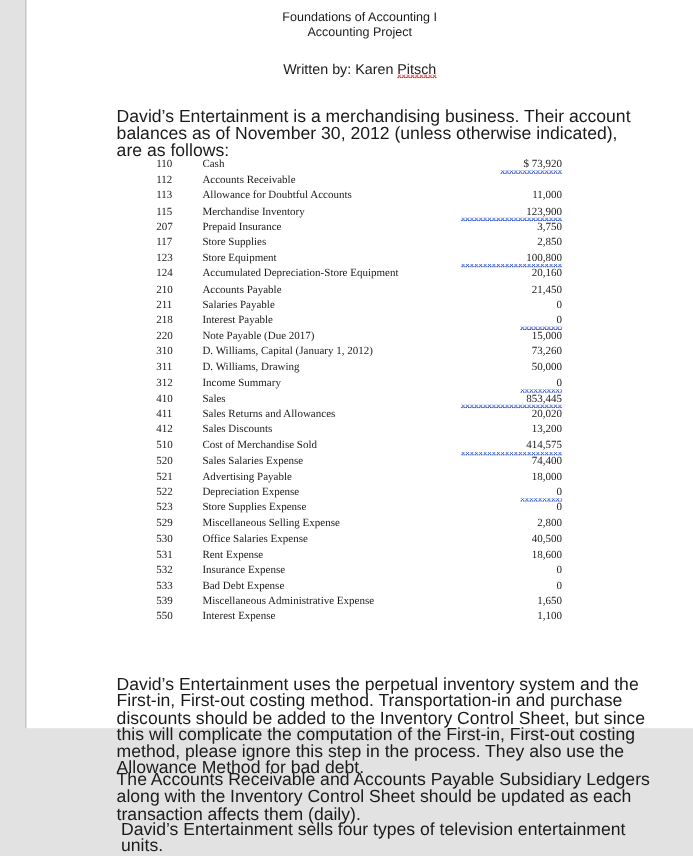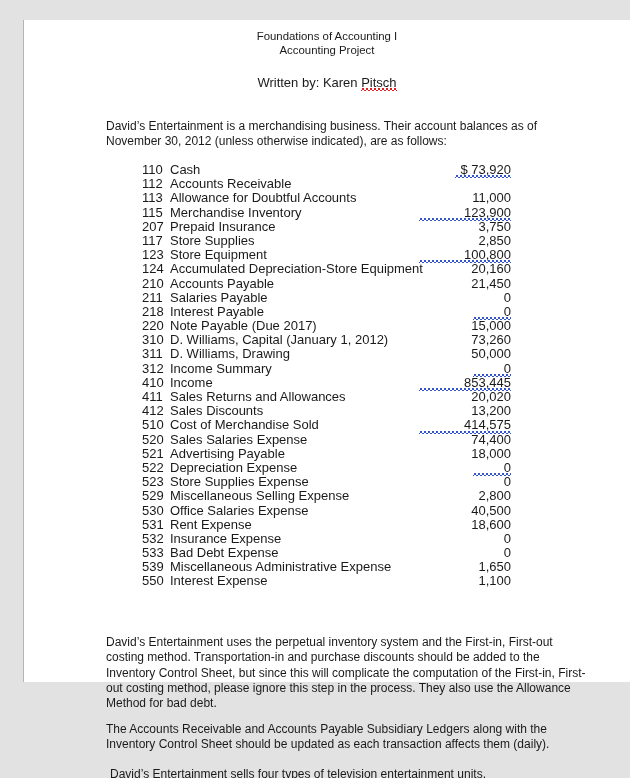--- a/index.html
+++ b/index.html
@@ -22,21 +22,20 @@
   }
   #page {
     position: absolute;
     left: 23px;
     top: 0;
     width: 607px;
     height: 662px;
     background: #ffffff;
     border-left: 1px solid #b4b4b4;
     box-sizing: border-box;
-    margin-top: 20px;
   }
   #gutter {
     position: absolute;
     left: 0;
     top: 0;
     width: 23px;
     height: 778px;
     background: #e2e2e2;
   }
 
@@ -80,52 +79,53 @@
     background-size: 4px 3px;
     background-image:
       linear-gradient(45deg, transparent 45%, #e02020 45%, #e02020 60%, transparent 60%),
       linear-gradient(-45deg, transparent 45%, #e02020 45%, #e02020 60%, transparent 60%);
     padding-bottom: 1px;
   }
 
   
   .para {
     position: absolute;
-    font-size: 12px;
+    font-size: 16px;
     line-height: 15.3px;
   }
   #intro-para {
     left: 82px;
     top: 99px;
     width: 480px;
   }
 
   
   #account-table {
     position: absolute;
     left: 0;
     top: 143px;
     width: 606px;
   }
   .acct-row {
     position: relative;
     height: 14.2px;
     line-height: 14.2px;
-    font-size: 13px;
+    font-size: 10px;
     white-space: nowrap;
+    font-family: Liberation Serif, serif;
   }
   .acct-num {
     position: absolute;
     left: 118px;
     width: 30px;
     text-align: left;
   }
   .acct-name {
     position: absolute;
-    left: 146px;
+    left: 160px;
     text-align: left;
   }
   .acct-val {
     position: absolute;
     left: 327px;
     width: 160px;
     text-align: right;
   }
   
   .acct-val.squiggle-long::before {
@@ -267,21 +267,21 @@
             <span class="acct-name">D. Williams, Drawing</span>
             <span class="acct-val">50,000</span>
           </div>
           <div class="acct-row">
             <span class="acct-num">312</span>
             <span class="acct-name">Income Summary</span>
             <span class="acct-val squiggle-tiny">0</span>
           </div>
           <div class="acct-row">
             <span class="acct-num">410</span>
-            <span class="acct-name">Income</span>
+            <span class="acct-name">Sales</span>
             <span class="acct-val squiggle-long">853,445</span>
           </div>
           <div class="acct-row">
             <span class="acct-num">411</span>
             <span class="acct-name">Sales Returns and Allowances</span>
             <span class="acct-val">20,020</span>
           </div>
           <div class="acct-row">
             <span class="acct-num">412</span>
             <span class="acct-name">Sales Discounts</span>

